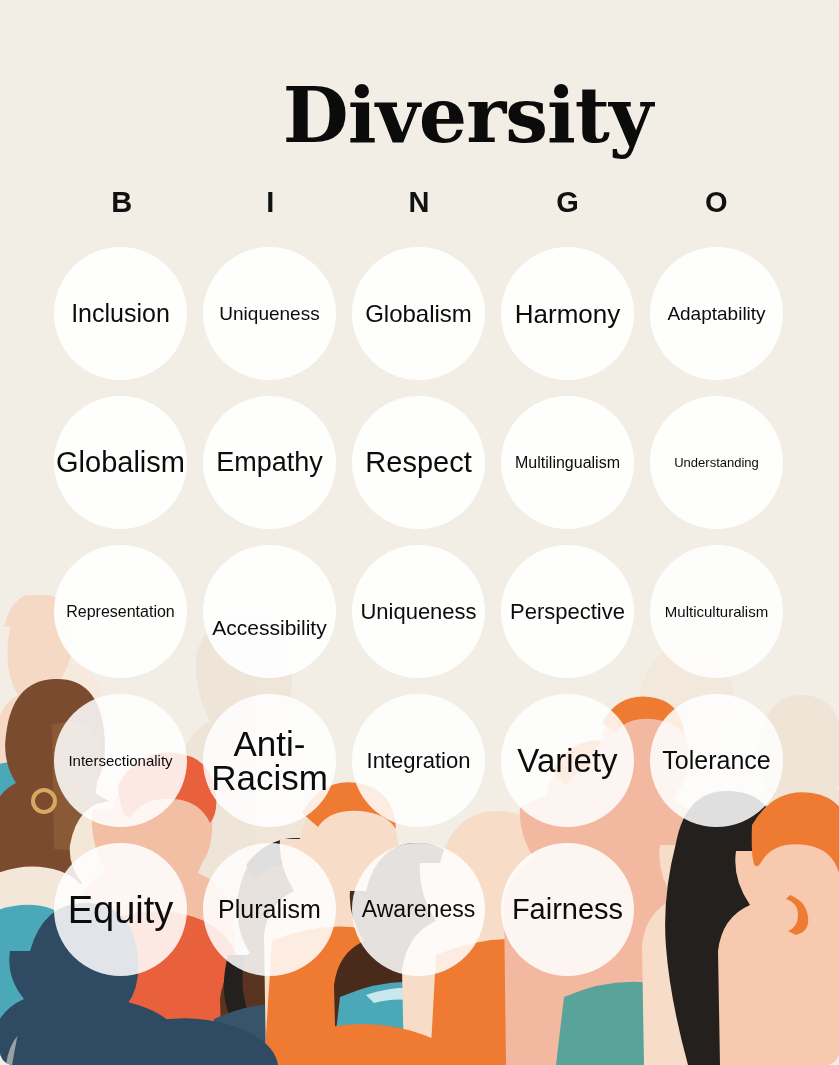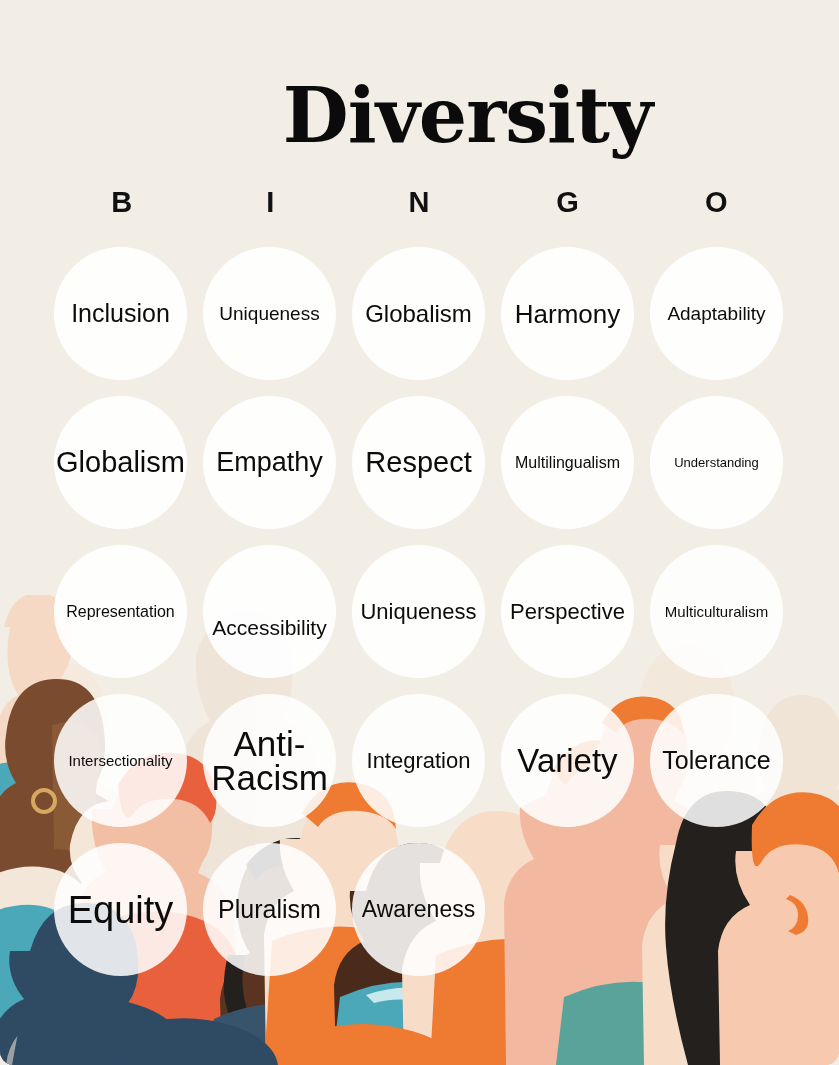--- a/index.html
+++ b/index.html
@@ -244,15 +244,18 @@
       </div>
       <div class="cell translucent">
         <span class="cell-label" style="font-size: 38px;">Equity</span>
       </div>
       <div class="cell translucent">
         <span class="cell-label" style="font-size: 25px;">Pluralism</span>
       </div>
       <div class="cell translucent">
         <span class="cell-label" style="font-size: 23px;">Awareness</span>
       </div>
+      <div class="cell translucent">
+        <span class="cell-label" style="font-size: 29px;">Fairness</span>
+      </div>
     </div>
 
 </div>
 
 </body></html>

